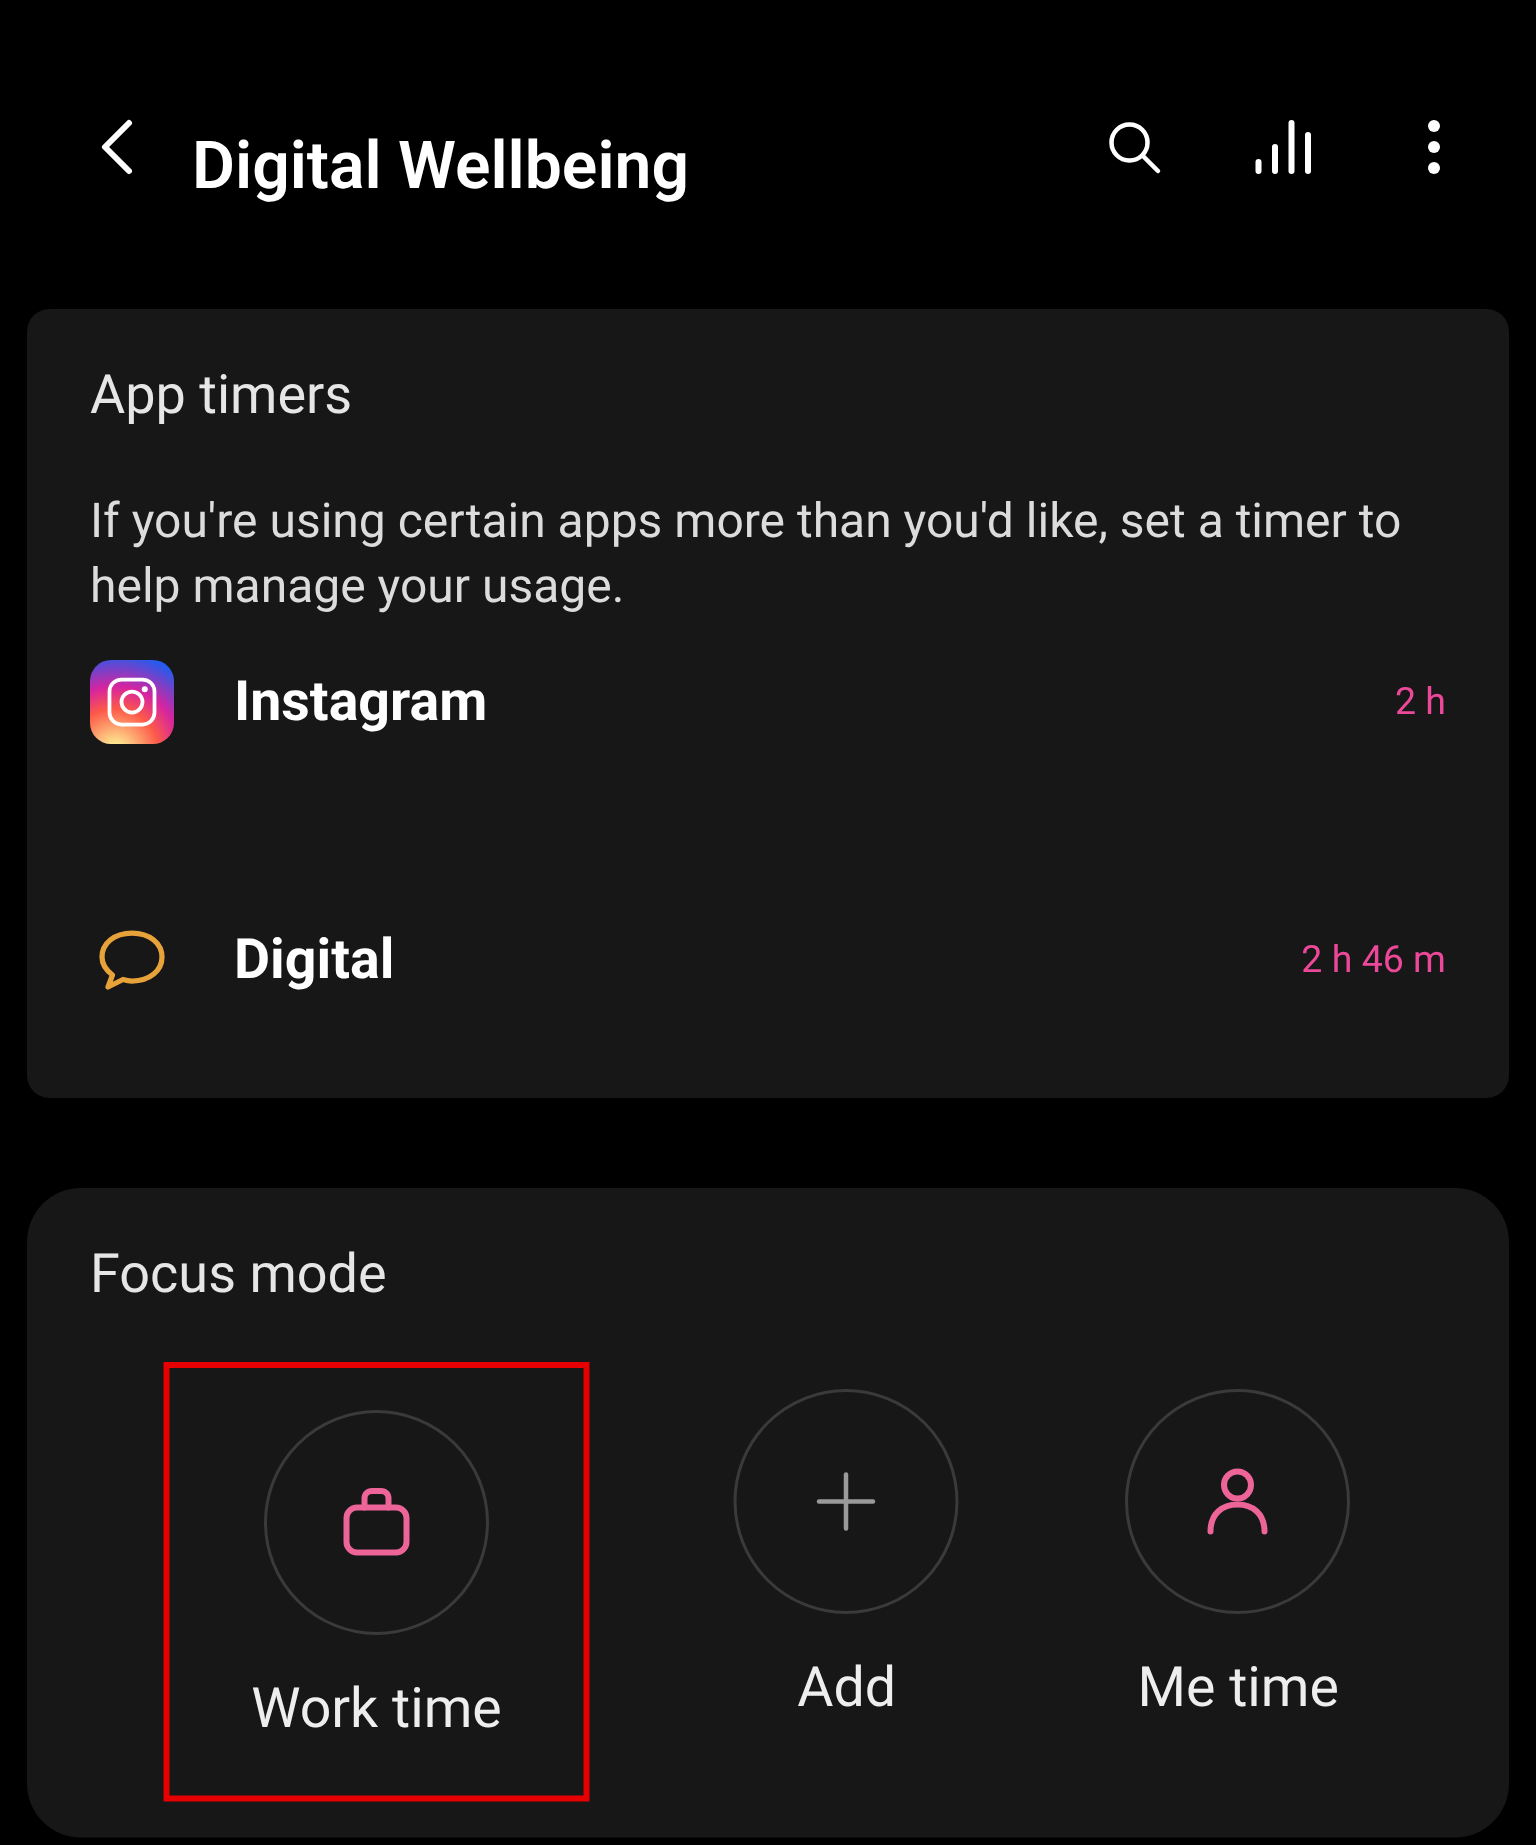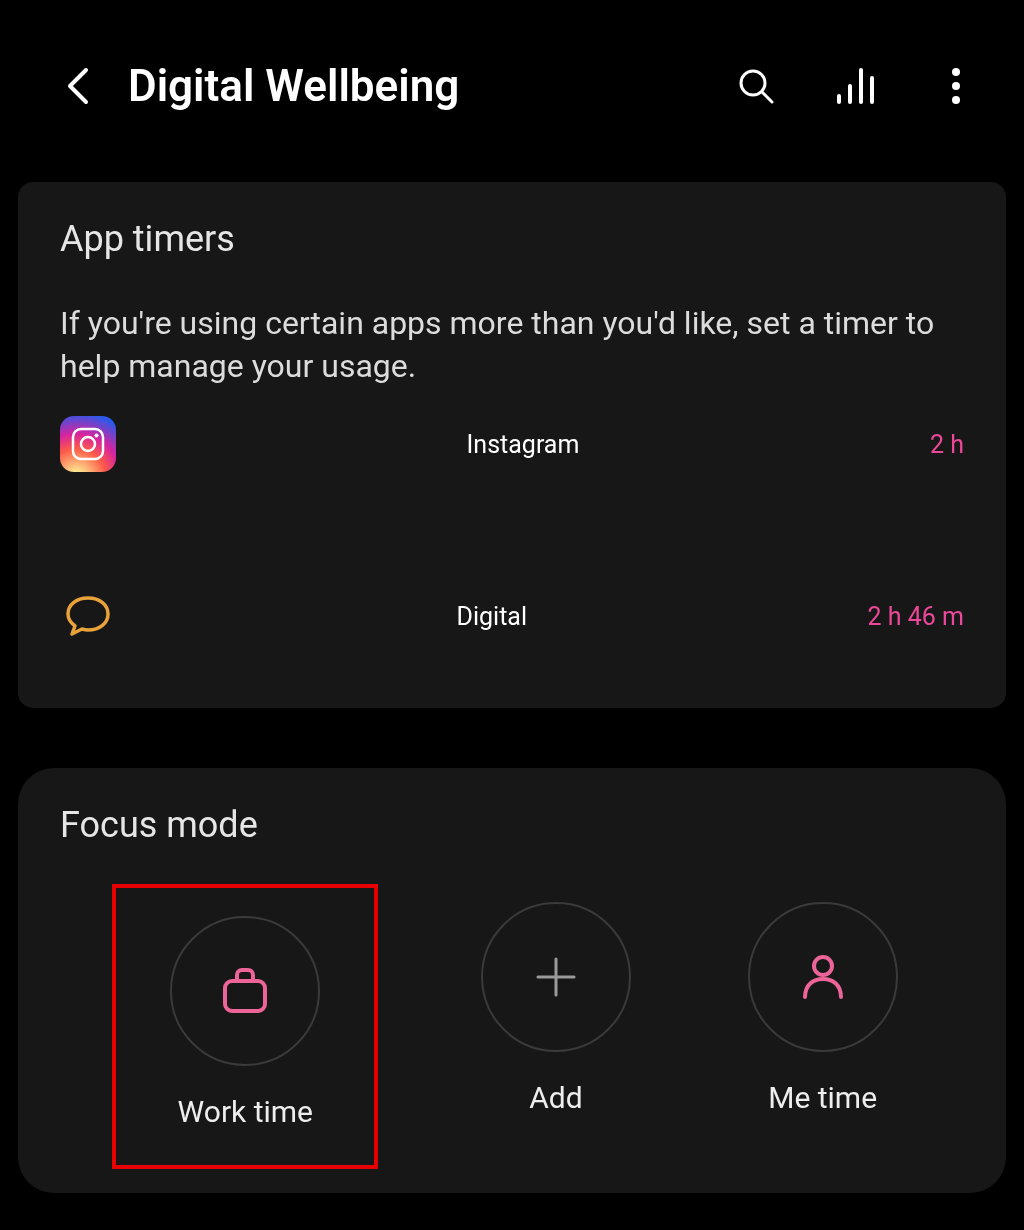--- a/index.html
+++ b/index.html
@@ -23,20 +23,21 @@
     display: flex;
     align-items: center;
     justify-content: center;
     cursor: pointer;
   }
   .back-btn svg { stroke: #fff; }
   .page-title {
     font-size: 44px;
     font-weight: 600;
     flex: 1;
+    margin-top: 24px;
   }
   .top-actions {
     display: flex;
     align-items: center;
     gap: 56px;
     margin-right: 6px;
   }
   .icon-btn {
     width: 44px;
     height: 44px;
@@ -75,24 +76,23 @@
     border-radius: 14px;
     display: flex;
     align-items: center;
     justify-content: center;
     flex-shrink: 0;
   }
   .ig-gradient {
     background: radial-gradient(circle at 30% 110%, #fdf497 0%, #fdf497 5%, #fd5949 40%, #d6249f 60%, #285AEB 90%);
   }
   .app-name {
-    font-size: 25px;
-    font-weight: 400;
+    font-size: 37px;
+    font-weight: 700;
     flex: 1;
-    text-align: center;
   }
   .app-time {
     font-size: 25px;
     font-weight: 400;
     color: #ec4899;
   }
   .timer-spacer { height: 60px; }
   .card2 {
     background: #171717;
     border-radius: 36px;
@@ -117,21 +117,21 @@
   .focus-circle {
     width: 150px;
     height: 150px;
     border: 2px solid #3a3a3a;
     border-radius: 50%;
     display: flex;
     align-items: center;
     justify-content: center;
   }
   .focus-label {
-    font-size: 30px;
+    font-size: 37px;
     color: #eeeeee;
   }
   .highlight-box {
     border: 4px solid #e60000;
     padding: 14px 40px 22px 40px;
     margin-top: -4px;
   }
 </style>
 </head>
 <body>

